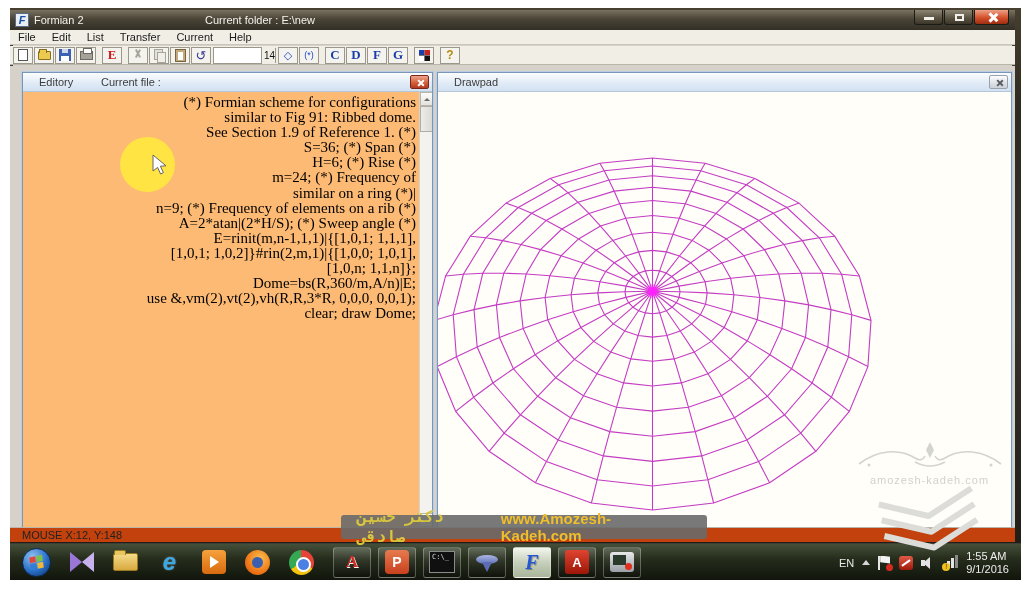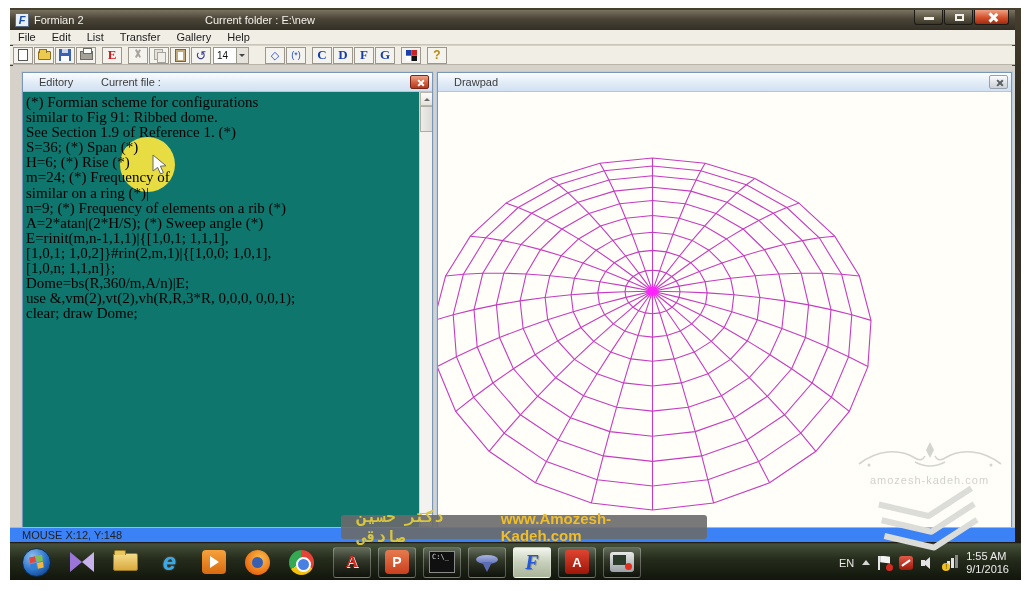--- a/index.html
+++ b/index.html
@@ -53,52 +53,52 @@
   .ic-E { color:#cc2020; font-weight:bold; font-size:13px; font-family:"Liberation Serif",serif; }
   .ic-cut { position:relative; width:10px; height:12px; }
   .ic-cut::before,.ic-cut::after { content:""; position:absolute; left:4px; top:0; width:1.6px; height:9px; background:#a7a49c; }
   .ic-cut::before { transform:rotate(28deg);} .ic-cut::after { transform:rotate(-28deg);}
   .ic-copy { position:relative; width:11px; height:12px; }
   .ic-copy::before { content:""; position:absolute; left:0; top:0; width:7px; height:9px; background:#e3e1da; border:1px solid #a7a49c; }
   .ic-copy::after { content:""; position:absolute; left:3px; top:3px; width:7px; height:9px; background:#efeee9; border:1px solid #a7a49c; }
   .ic-paste { position:relative; width:11px; height:13px; background:#c3ab7c; border:1px solid #77653d; }
   .ic-paste::before { content:""; position:absolute; left:2px; top:2px; width:5px; height:8px; background:#fff; }
   .ic-undo { color:#3a3f8f; font-size:13px; line-height:13px; }
-  .combo { width:36px; height:17px; background:#fff; border:1px solid #9b978d; display:flex; margin:0 1px; }
+  .combo { width:36px; height:17px; background:#fff; border:1px solid #9b978d; display:flex; margin:0 1px;padding-left:47px; }
   .combo-val { flex:1; font-size:10px; line-height:15px; padding-left:3px; color:#111; }
   .combo-arrow { width:12px; background:#e6e3dc; border-left:1px solid #9b978d; position:relative; }
   .combo-arrow::after { content:""; position:absolute; left:2px; top:6px; border:3.5px solid transparent; border-top-color:#444; }
   .ic-blue { color:#2244cc; }
   .ic-letter { color:#1a3faa; font-weight:bold; font-family:"Liberation Serif",serif; font-size:13px; }
   .ic-palette { width:11px; height:11px; display:grid; grid-template-columns:1fr 1fr; grid-template-rows:1fr 1fr; gap:1px; background:#777; }
   .ic-palette span:nth-child(1){background:#1a3faa;} .ic-palette span:nth-child(2){background:#cc2222;}
   .ic-palette span:nth-child(3){background:#ffffff;} .ic-palette span:nth-child(4){background:#111;}
   .ic-help { color:#b88a10; font-weight:bold; font-size:12px; }
 
   .client { position:absolute; left:-3px; top:56px; width:1005px; height:461px; background:#d6d2c9; }
-  .statusbar { position:absolute; left:-3px; top:517px; width:1005px; height:15px; background:#3b82f6;
+  .statusbar { position:absolute; left:-3px; top:517px; width:1005px; height:15px; background:#c2410c;
                border-top:1px solid #b9b5ab; font-size:11px; color:#222; line-height:14px; padding-left:12px; }
 
   
   .child { position:absolute; border:1px solid #7a96b8; outline:1px solid #b9cce2; background:#fff; }
   .child-title { height:19px; background:linear-gradient(180deg,#fbfdfe,#dfeaf6 60%,#d2e1f2);
                  border-bottom:1px solid #b4c6da; font-size:11px; color:#3c3c3c; position:relative; }
   .child-title .t1 { position:absolute; left:16px; top:3px; }
   .child-title .t2 { position:absolute; left:78px; top:3px; }
   .btn-close-red { position:absolute; right:3px; top:2px; width:19px; height:14px; border-radius:2px;
                    border:1px solid #7a2616; background:linear-gradient(180deg,#eda58d,#d4603d 55%,#b13a20); }
   .btn-close-gray { position:absolute; right:3px; top:2px; width:19px; height:14px; border-radius:2px;
                     border:1px solid #98a2ae; background:linear-gradient(180deg,#fdfdfd,#dde1e6 60%,#ccd2d9); }
   .xg { position:absolute; left:7px; top:3px; width:6px; height:8px; }
   .xg::before,.xg::after { content:""; position:absolute; left:2.2px; top:0; width:1.8px; height:8px; }
   .xg::before { transform:rotate(45deg);} .xg::after { transform:rotate(-45deg);}
   .xw::before,.xw::after { background:#fff; } .xd::before,.xd::after { background:#5a5f66; }
 
   .editor-win { left:12px; top:6px; width:411px; height:456px; }
-  .editor-body { position:absolute; left:0; top:19px; right:0; bottom:0; background:#0f766e; overflow:hidden; }
+  .editor-body { position:absolute; left:0; top:19px; right:0; bottom:0; background:#fdba74; overflow:hidden;text-align:right; }
   .code { position:absolute; left:3px; top:3px; right:16px; font-family:"Liberation Serif", serif;
           font-size:15px; line-height:15.1px; color:#000; z-index:2; }
   .code div { white-space:pre; }
   .hl-circle { position:absolute; left:97px; top:45px; width:55px; height:55px; border-radius:50%;
                background:#ffe93e; opacity:0.9; z-index:1; }
   .cursor { position:absolute; left:129px; top:62px; z-index:3; }
   .scrollbar { position:absolute; right:0; top:0; bottom:0; width:13px; background:#f3f2ef; border-left:1px solid #d6d3cc; z-index:4; }
   .sb-up,.sb-down { position:absolute; left:0; width:13px; height:14px; background:linear-gradient(180deg,#fcfcfb,#e4e2dc);
                     border:1px solid #b9b5ab; }
   .sb-up { top:0; } .sb-down { bottom:0; }
@@ -208,21 +208,21 @@
             <span class="glyph-x"></span>
           </div>
       </div>
     </div>
 
     <div class="menubar">
       <span class="menu-item">File</span>
       <span class="menu-item">Edit</span>
       <span class="menu-item">List</span>
       <span class="menu-item">Transfer</span>
-      <span class="menu-item">Gallery</span>
+      <span class="menu-item">Current</span>
       <span class="menu-item">Help</span>
     </div>
 
     <div class="toolbar">
       <div class="tbtn">
           <span class="ic-new"></span>
         </div>
       <div class="tbtn">
           <span class="ic-open"></span>
         </div>

